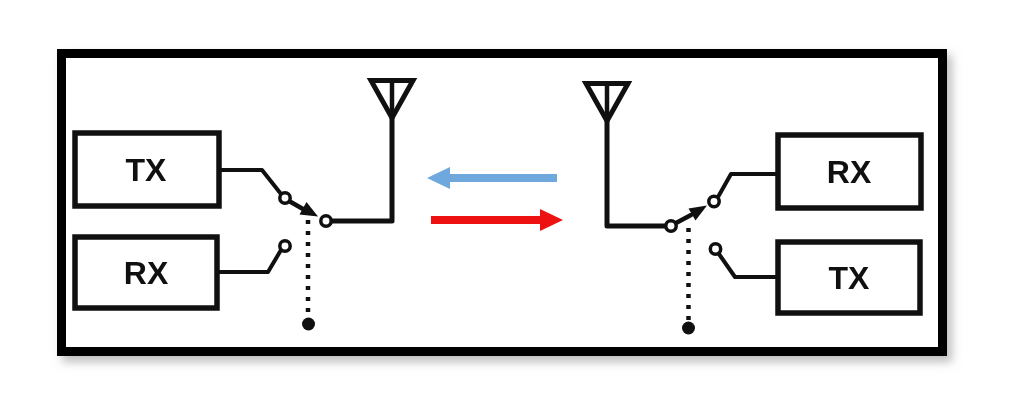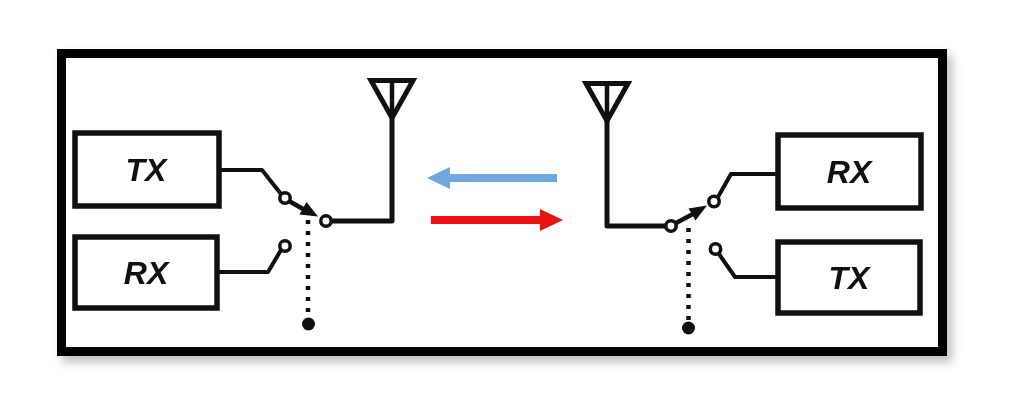--- a/index.html
+++ b/index.html
@@ -1,21 +1,21 @@
 <!DOCTYPE html>
 <html style="--background: #ffffff; --frame: #000000; --line: #101010; --arrow-left: #6fa8dc; --arrow-right: #ee1111;"><head>
 <meta charset="utf-8">
 <style>
   html, body {
     margin: 0; padding: 0;
     background: var(--background, #ffffff);
     width: 1024px; height: 408px; overflow: hidden;
     font-family: "Liberation Sans", sans-serif;
   }
-  .canvas { position: relative; width: 1014px; height: 408px; background: var(--background, #ffffff); font-style: italic; }
+  .canvas { position: relative; width: 1014px; height: 408px; background: var(--background, #ffffff); }
   svg { display: block; }
 
   .frame   { fill: #ffffff; stroke: var(--frame, #000); stroke-width: 9; }
   .box     { fill: #ffffff; stroke: var(--line, #111); stroke-width: 5.5; }
   .box-label {
     font-family: "Liberation Sans", sans-serif;
     font-weight: bold; font-size: 32px;
     fill: var(--line, #111);
     text-anchor: middle;
   }

